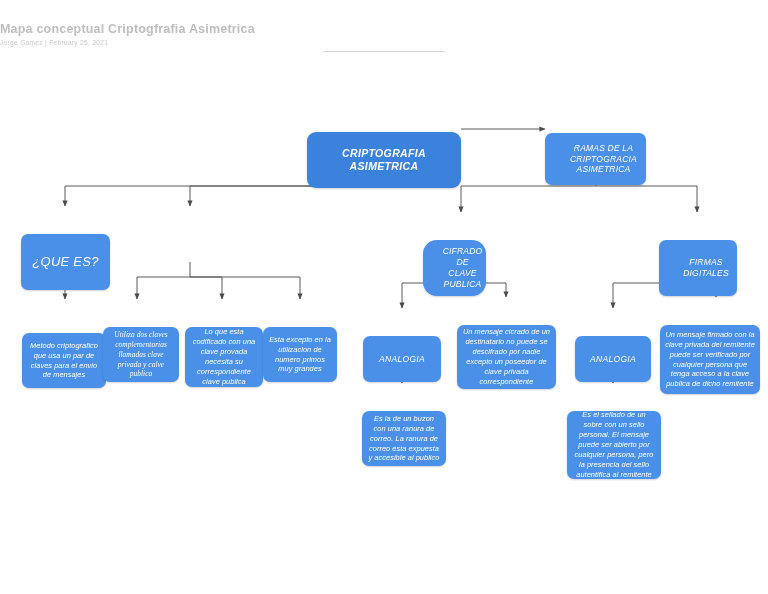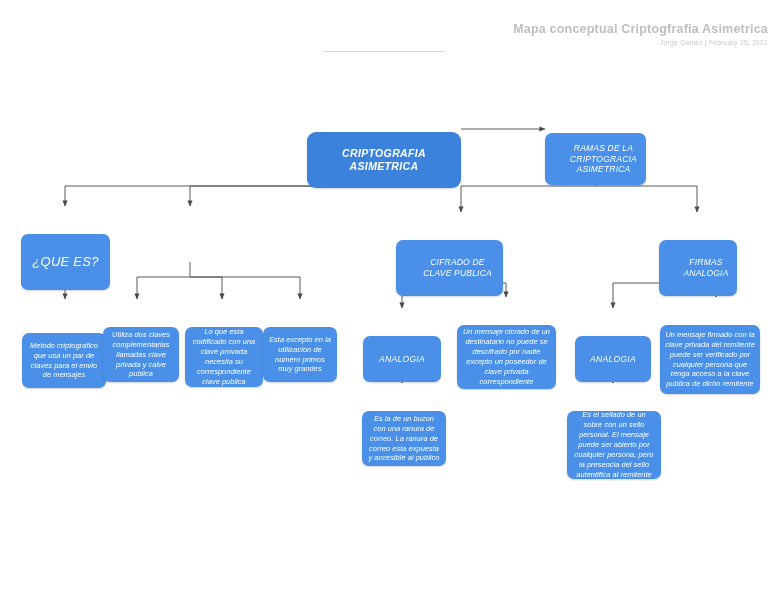--- a/index.html
+++ b/index.html
@@ -69,21 +69,21 @@
   }
   .node.analogia {
     font-size: 8.5px;
     letter-spacing: 0.3px;
   }
   #title-block {
     position: absolute;
     left: 0;
     top: 22px;
     width: 768px;
-    text-align: right;
+    text-align: left;
     z-index: 3;
   }
   #doc-title {
     font-size: 12.5px;
     color: #bfbfbf;
     font-weight: bold;
     letter-spacing: 0.2px;
   }
   #doc-subtitle {
     font-size: 6.6px;
@@ -149,33 +149,33 @@
 
   <div class="node branch" style="left:545px; top:105px; width:101px; height:52px;">
     <span>RAMAS DE LA CRIPTOGRACIA ASIMETRICA</span>
   </div>
 
   <div class="node level2" style="left:21px; top:206px; width:89px; height:56px;">
     <span>¿QUE ES?</span>
   </div>
 
 
-  <div class="node branch" style="left:396px; top:212px; width:107px; height:56px;">
+  <div class="node branch" style="left:423px; top:212px; width:63px; height:56px;border-radius:14px;">
     <span>CIFRADO DE CLAVE PUBLICA</span>
   </div>
 
   <div class="node branch" style="left:659px; top:212px; width:78px; height:56px;">
-    <span>FIRMAS ANALOGIA</span>
+    <span>FIRMAS DIGITALES</span>
   </div>
 
   <div class="node leaf" style="left:22px; top:305px; width:84px; height:55px;">
     <span>Metodo criptografico que usa un par de claves para el envio de mensajes</span>
   </div>
 
-  <div class="node leaf" style="left:103px; top:299px; width:76px; height:55px;">
+  <div class="node leaf" style="left:103px; top:299px; width:76px; height:55px;font-family:Liberation Serif, serif;">
     <span>Utiliza dos claves complementarias llamadas clave privada y calve publica</span>
   </div>
 
   <div class="node leaf" style="left:185px; top:299px; width:78px; height:60px;">
     <span>Lo que esta codificado con una clave provada necesita su correspondiente clave publica</span>
   </div>
 
   <div class="node leaf" style="left:263px; top:299px; width:74px; height:55px;">
     <span>Esta excepto en la utilizacion de numero primos muy grandes</span>
   </div>

